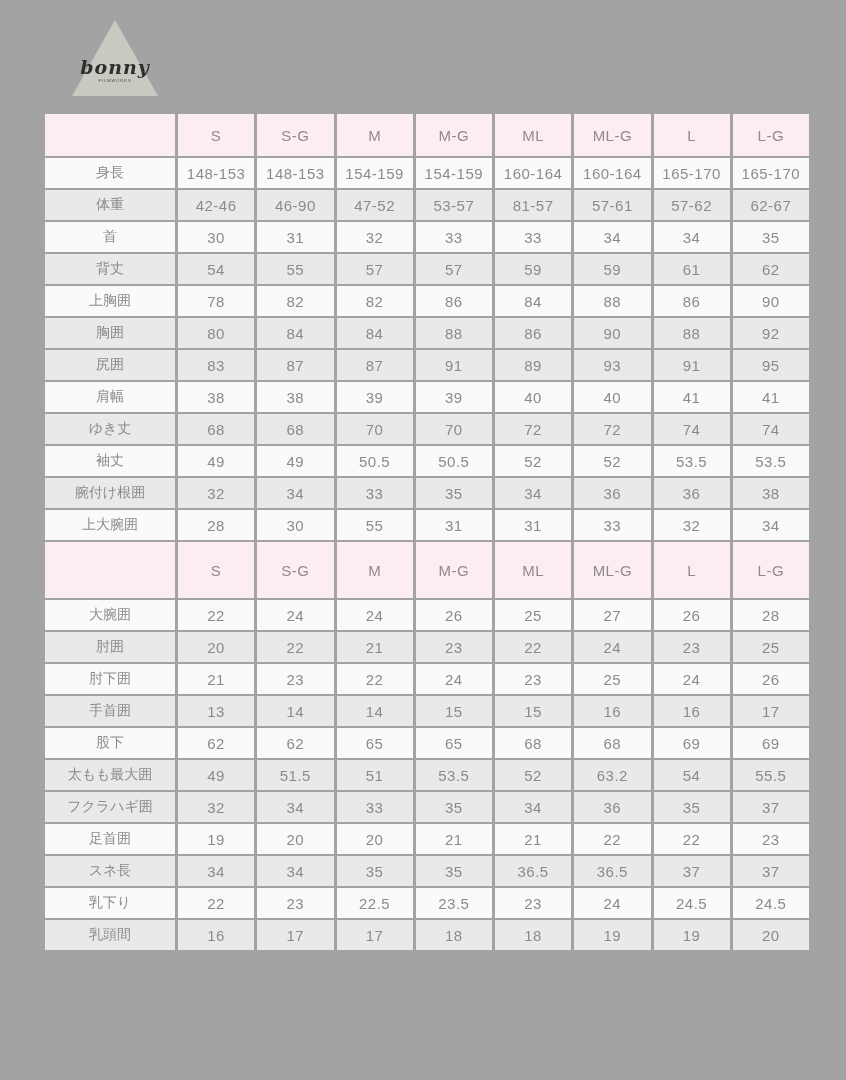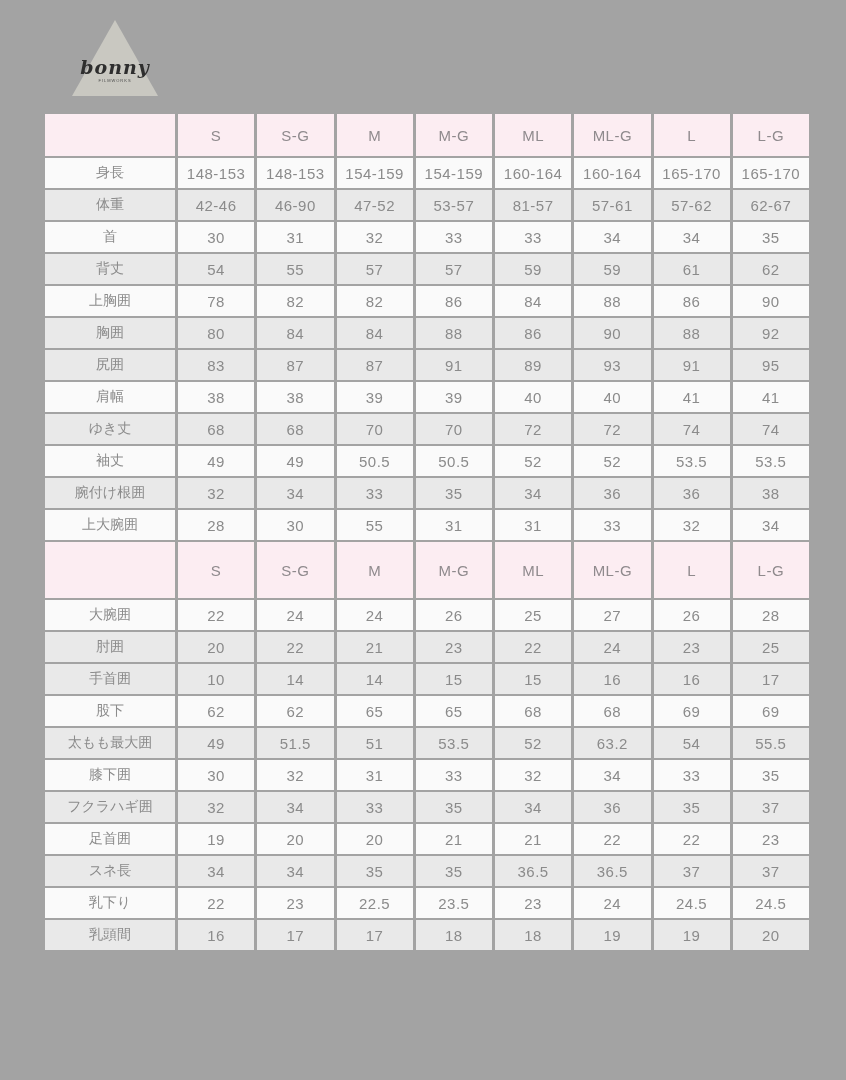--- a/index.html
+++ b/index.html
@@ -292,23 +292,34 @@
             <th>肘囲</th>
             <td>20</td>
             <td>22</td>
             <td>21</td>
             <td>23</td>
             <td>22</td>
             <td>24</td>
             <td>23</td>
             <td>25</td>
           </tr>
+          <tr class="data-row row-odd">
+            <th>肘下囲</th>
+            <td>21</td>
+            <td>23</td>
+            <td>22</td>
+            <td>24</td>
+            <td>23</td>
+            <td>25</td>
+            <td>24</td>
+            <td>26</td>
+          </tr>
           <tr class="data-row row-even">
             <th>手首囲</th>
-            <td>10</td>
+            <td>13</td>
             <td>14</td>
             <td>14</td>
             <td>15</td>
             <td>15</td>
             <td>16</td>
             <td>16</td>
             <td>17</td>
           </tr>
           <tr class="data-row row-odd">
             <th>股下</th>
@@ -325,31 +336,20 @@
             <th>太もも最大囲</th>
             <td>49</td>
             <td>51.5</td>
             <td>51</td>
             <td>53.5</td>
             <td>52</td>
             <td>63.2</td>
             <td>54</td>
             <td>55.5</td>
           </tr>
-          <tr class="data-row row-odd">
-            <th>膝下囲</th>
-            <td>30</td>
-            <td>32</td>
-            <td>31</td>
-            <td>33</td>
-            <td>32</td>
-            <td>34</td>
-            <td>33</td>
-            <td>35</td>
-          </tr>
           <tr class="data-row row-even">
             <th>フクラハギ囲</th>
             <td>32</td>
             <td>34</td>
             <td>33</td>
             <td>35</td>
             <td>34</td>
             <td>36</td>
             <td>35</td>
             <td>37</td>

